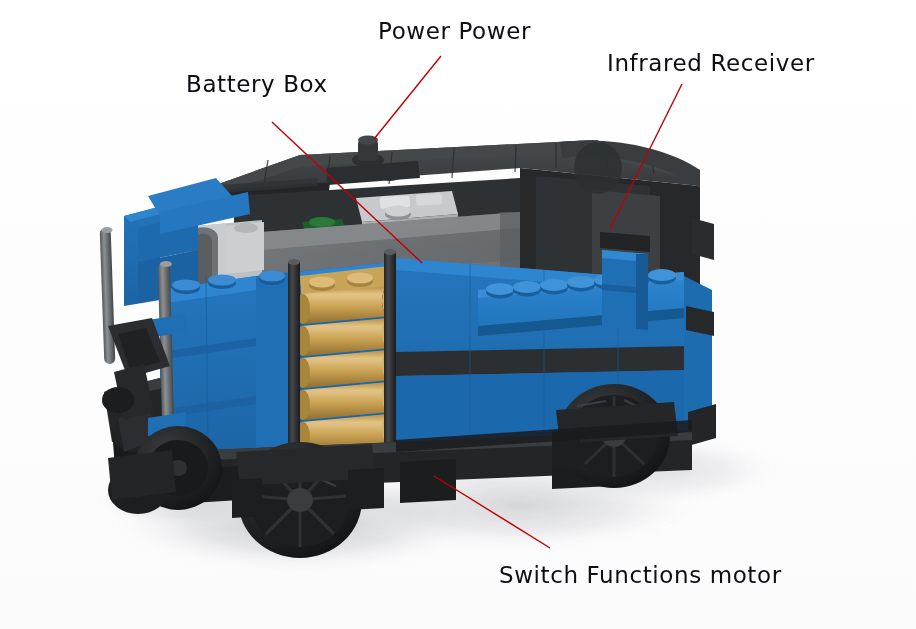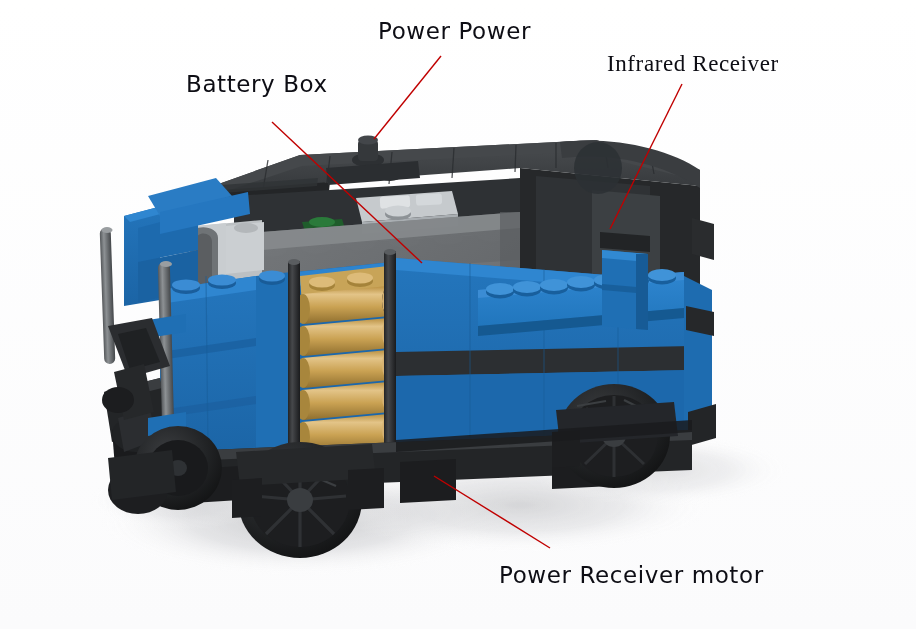--- a/index.html
+++ b/index.html
@@ -18,21 +18,21 @@
     font-size:23px;
     font-weight:400;
     letter-spacing:0.6px;
     color:#0d0d14;
     white-space:nowrap;
     line-height:1;
     -webkit-font-smoothing:antialiased;
   }
   #lbl-battery-box{left:186px;top:73px;}
   #lbl-power-switch{left:378px;top:20px;}
-  #lbl-infrared{left:607px;top:52px;font-family:Liberation Serif, serif;}
+  #lbl-infrared{left:607px;top:52px;}
   #lbl-pf-motor{left:499px;top:564px;}
 
   
   #leaders{position:absolute;left:0;top:0;width:916px;height:629px;pointer-events:none;}
 
   
   #render{position:absolute;left:0;top:0;width:916px;height:629px;}
 </style>
 </head>
 <body>
@@ -435,15 +435,15 @@
     <line x1="682" y1="84" x2="610" y2="229" stroke="#c00000" stroke-width="1.4"></line>
     <line x1="434" y1="476" x2="550" y2="548" stroke="#c00000" stroke-width="1.4"></line>
   </svg>
 
   <div class="anno-label" id="lbl-battery-box" style="left: 186px; top: 73px; color: rgb(13, 13, 20);">Battery Box</div>
 
   <div class="anno-label" id="lbl-power-switch" style="left: 378px; top: 20px; color: rgb(13, 13, 20);">Power Power</div>
 
   <div class="anno-label" id="lbl-infrared" style="left: 607px; top: 52px; color: rgb(13, 13, 20);">Infrared Receiver</div>
 
-  <div class="anno-label" id="lbl-pf-motor" style="left: 499px; top: 564px; color: rgb(13, 13, 20);">Power Receiver motor</div>
+  <div class="anno-label" id="lbl-pf-motor" style="left: 499px; top: 564px; color: rgb(13, 13, 20);">Switch Functions motor</div>
 
 </div>
 
 </body></html>

